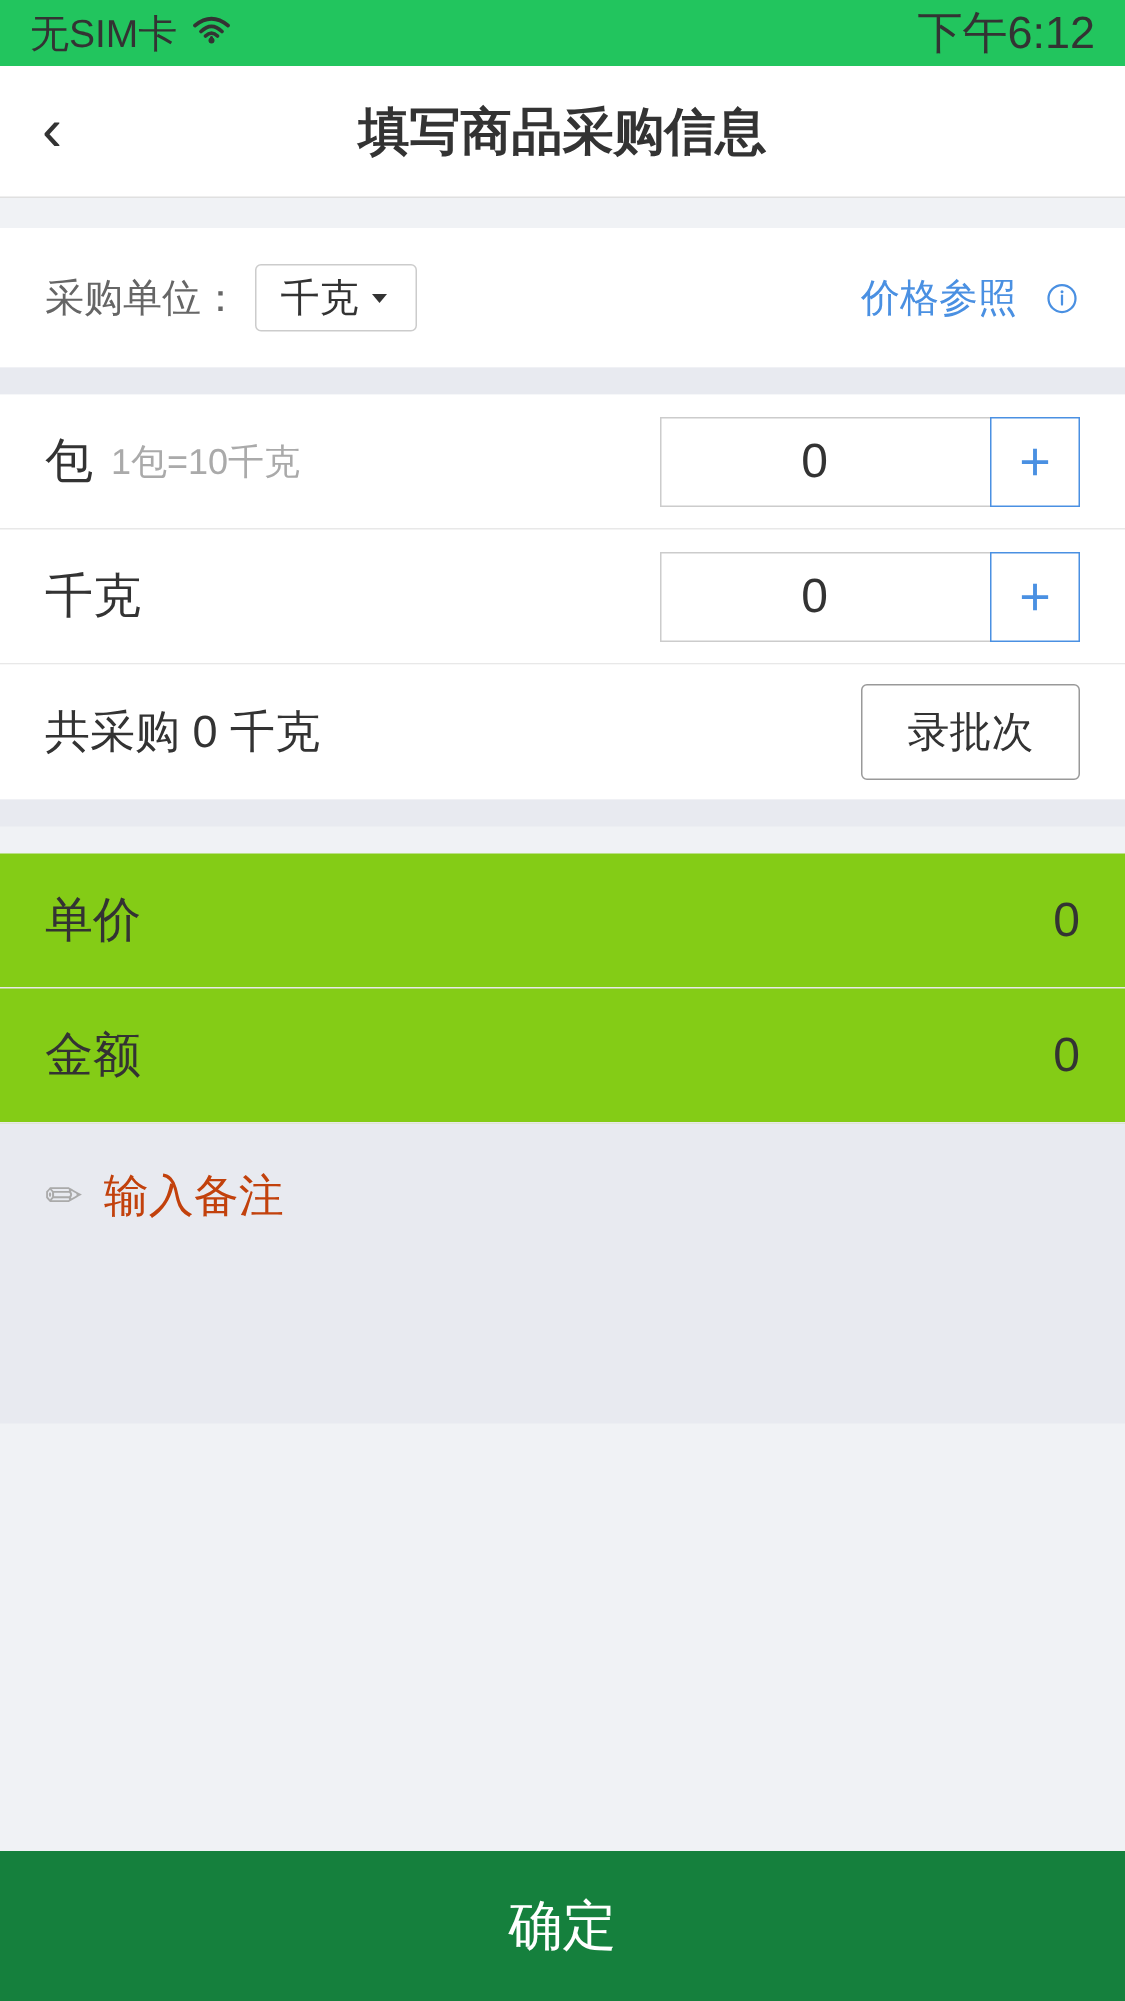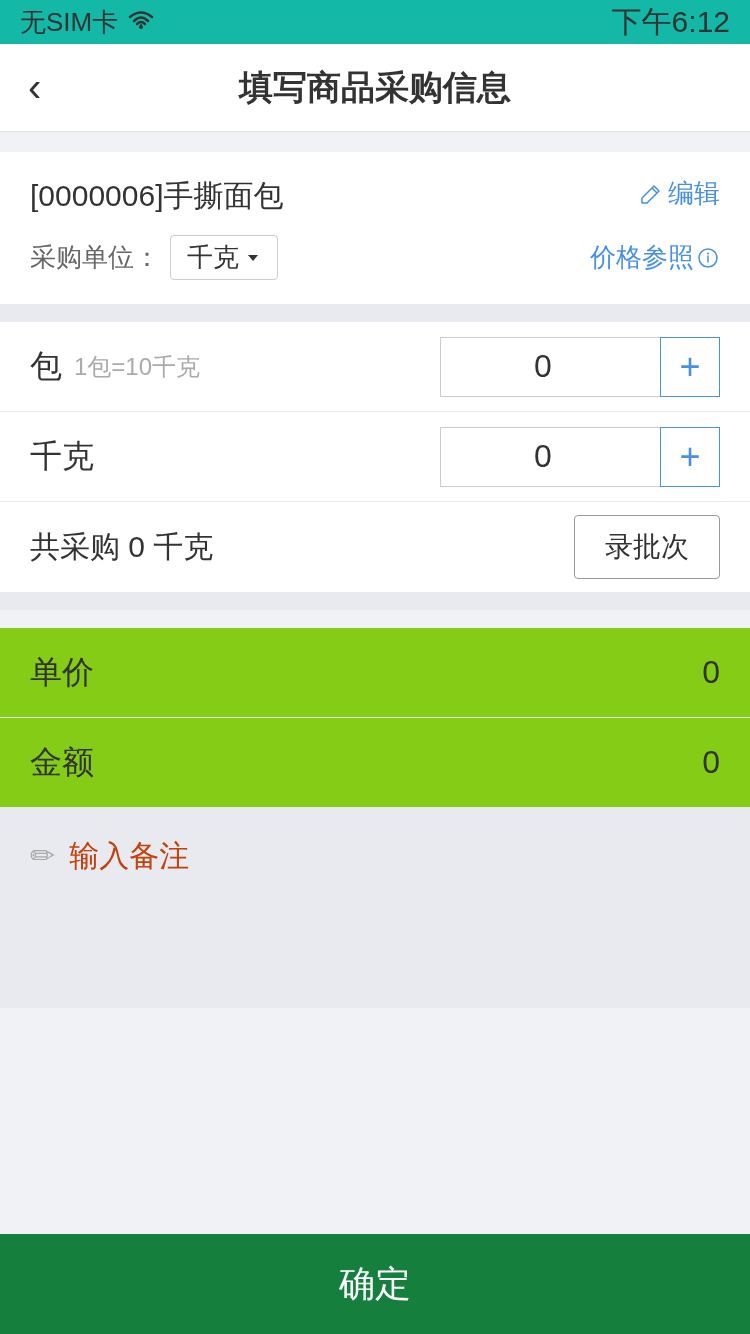--- a/index.html
+++ b/index.html
@@ -10,21 +10,21 @@
       font-family: -apple-system, "PingFang SC", "Helvetica Neue", sans-serif;
       background: #f0f2f5;
       font-size: 32px;
       color: #333;
     }
 
     
     .status-bar {
       width: 750px;
       height: 44px;
-      background: #14b8a6;
+      background: #22c55e;
       display: flex;
       align-items: center;
       justify-content: space-between;
       padding: 0 20px;
       font-size: 28px;
       color: #333;
     }
     .status-left {
       display: flex;
       align-items: center;
@@ -163,21 +163,21 @@
       display: flex;
       align-items: center;
       gap: 6px;
       background: #fff;
     }
     .price-ref {
       color: #4a90e2;
       font-size: 26px;
       display: flex;
       align-items: center;
-      gap: 2px;
+      gap: 18px;
     }
 
     
     .divider-section {
       width: 750px;
       height: 18px;
       background: #e8eaf0;
       margin: 0;
     }
 
@@ -337,30 +337,20 @@
   <div class="status-center">下午6:12</div>
 </div>
 
 <div class="nav-bar">
   <span class="nav-back">‹</span>
   <span class="nav-title">填写商品采购信息</span>
 </div>
 
 <div class="product-card">
   <div class="product-info">
-    <div class="product-header">
-      <span class="product-name">[0000006]手撕面包</span>
-      <span class="edit-btn">
-        <svg width="22" height="22" viewBox="0 0 22 22" fill="none" stroke="#4a90e2" stroke-width="1.5">
-          <path d="M14 3 L19 8 L7 20 L2 20 L2 15 Z" stroke-linejoin="round"></path>
-          <path d="M12 5 L17 10"></path>
-        </svg>
-        <span>编辑</span>
-      </span>
-    </div>
     <div class="product-meta">
       <div class="purchase-unit">
         <span>采购单位：</span>
         <div class="unit-select">
           <span>千克</span>
           <svg width="16" height="16" viewBox="0 0 16 16" fill="#333">
             <path d="M3 5 L8 11 L13 5 Z"></path>
           </svg>
         </div>
       </div>

